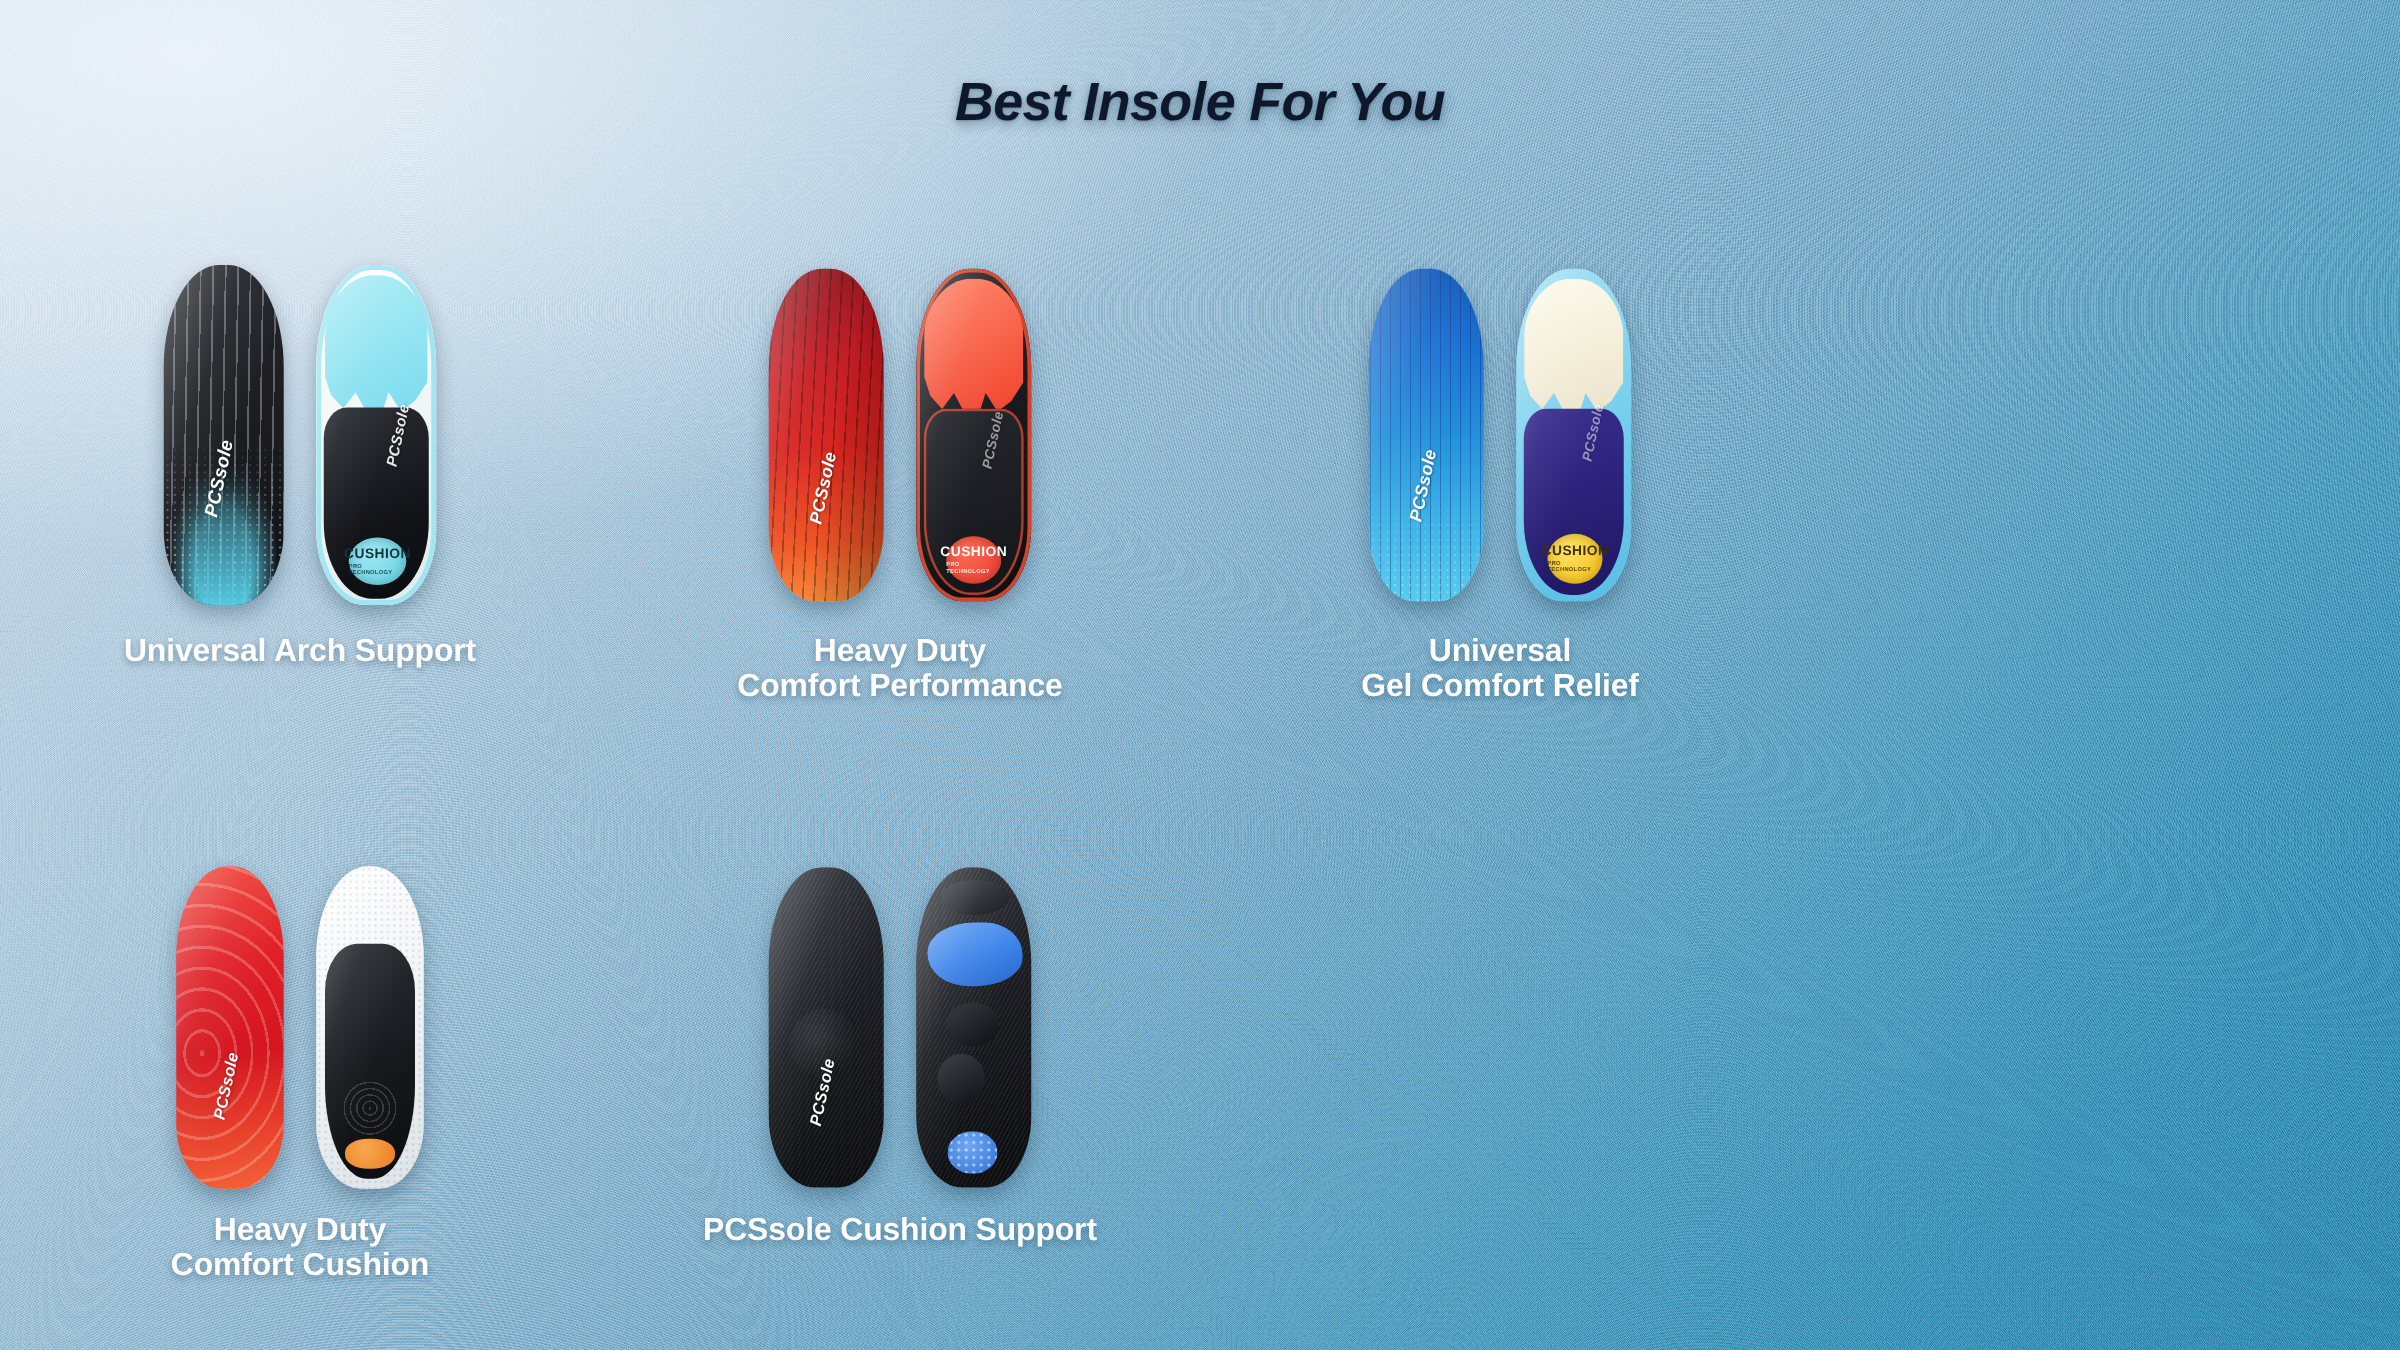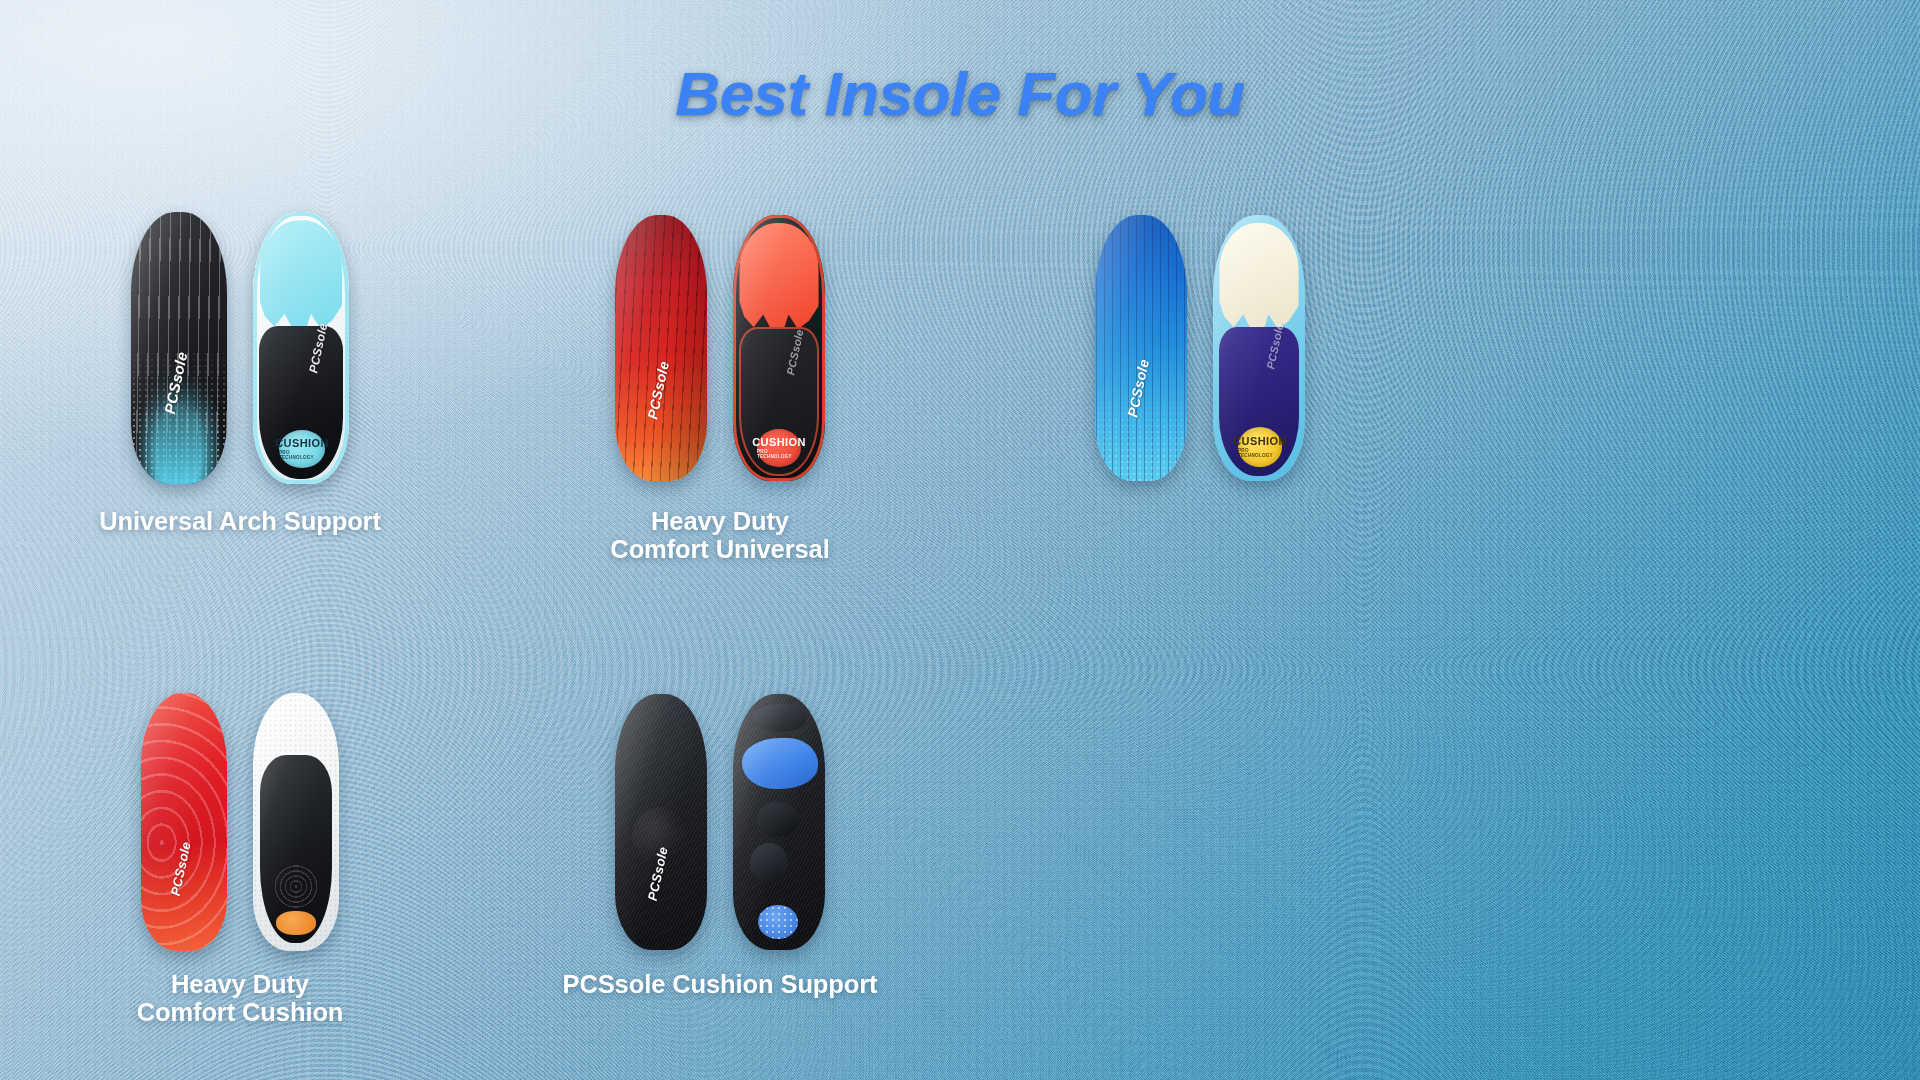--- a/index.html
+++ b/index.html
@@ -38,23 +38,23 @@
       repeating-conic-gradient(from 57deg at 78% 19%, rgba(255,255,255,0.5) 0deg 4deg, rgba(0,0,0,0.3) 4deg 9deg);
     background-size:9px 9px, 13px 13px;
     mix-blend-mode:soft-light;
   }
 
   #stage { position:absolute; inset:0; z-index:6; }
 
   .title {
     position:absolute; top:58px; left:0; width:100%;
     text-align:center;
-    font-size:62px; font-weight:bold; font-style:italic;
+    font-size:43px; font-weight:bold; font-style:italic;
     letter-spacing:-0.5px;
-    color:#3b82f6;
+    color:#0f172a;
     text-shadow:0 3px 9px rgba(18,52,78,0.42), 0 1px 2px rgba(18,52,78,0.30);
   }
 
   .grid {
     position:absolute; top:202px; left:0; width:1920px;
   }
   .row { display:flex; width:1920px; }
   .row.row2 { margin-top:124px; }
   .cell {
     width:480px;
@@ -212,21 +212,21 @@
             <div class="brand" style="left:62%;bottom:100px;font-size:11px;opacity:0.55;">PCSsole</div>
             <div class="badge" style="left:24px;bottom:14px;width:44px;height:38px;background:radial-gradient(circle at 38% 32%,#ff6a55,#e6392c);color:#ffffff;">
               <span class="bt">CUSHION</span>
               <span class="bs">PRO TECHNOLOGY</span>
             </div>
             <div class="gloss"></div>
           </div>
         </div>
         <div class="caption">
           <span>Heavy Duty</span>
-          <span class="l2">Comfort Universal</span>
+          <span class="l2">Comfort Performance</span>
         </div>
       </div>
 
       <div class="cell">
         <div class="pair">
           <div class="sole" style="width:92px;height:266px;background:linear-gradient(182deg,#0f57bb 0%,#1a72d4 24%,#2491dd 50%,#3db4e8 76%,#58cdf0 100%);">
             <div class="streaks" style="background:repeating-linear-gradient(94deg,rgba(12,40,110,0.38) 0 1.4px,rgba(0,0,0,0) 1.4px 8px);"></div>
             <div class="meshdots" style="height:42%;opacity:0.55;"></div>
             <div class="brand" style="left:40%;bottom:56px;font-size:14px;">PCSsole</div>
             <div class="gloss"></div>
@@ -234,20 +234,24 @@
           <div class="sole" style="width:92px;height:266px;background:linear-gradient(150deg,#a3e0f5 0%,#74cdec 55%,#58bde4 100%);">
             <div class="forefoot" style="background:linear-gradient(165deg,#fdfaea 0%,#ece4cc 100%);"></div>
             <div class="heelpad" style="background:linear-gradient(158deg,#3b2f90 0%,#2a2077 55%,#1e1760 100%);"></div>
             <div class="brand" style="left:62%;bottom:106px;font-size:11px;opacity:0.5;">PCSsole</div>
             <div class="badge" style="left:25px;bottom:14px;width:44px;height:40px;background:radial-gradient(circle at 38% 32%,#ffe266,#f2bb0c);color:#3d3005;">
               <span class="bt">CUSHION</span>
               <span class="bs">PRO TECHNOLOGY</span>
             </div>
             <div class="gloss"></div>
           </div>
+        </div>
+        <div class="caption">
+          <span>Universal</span>
+          <span class="l2">Gel Comfort Relief</span>
         </div>
       </div>
 
 
     </div>
 
     <div class="row row2">
 
       <div class="cell">
         <div class="pair">

